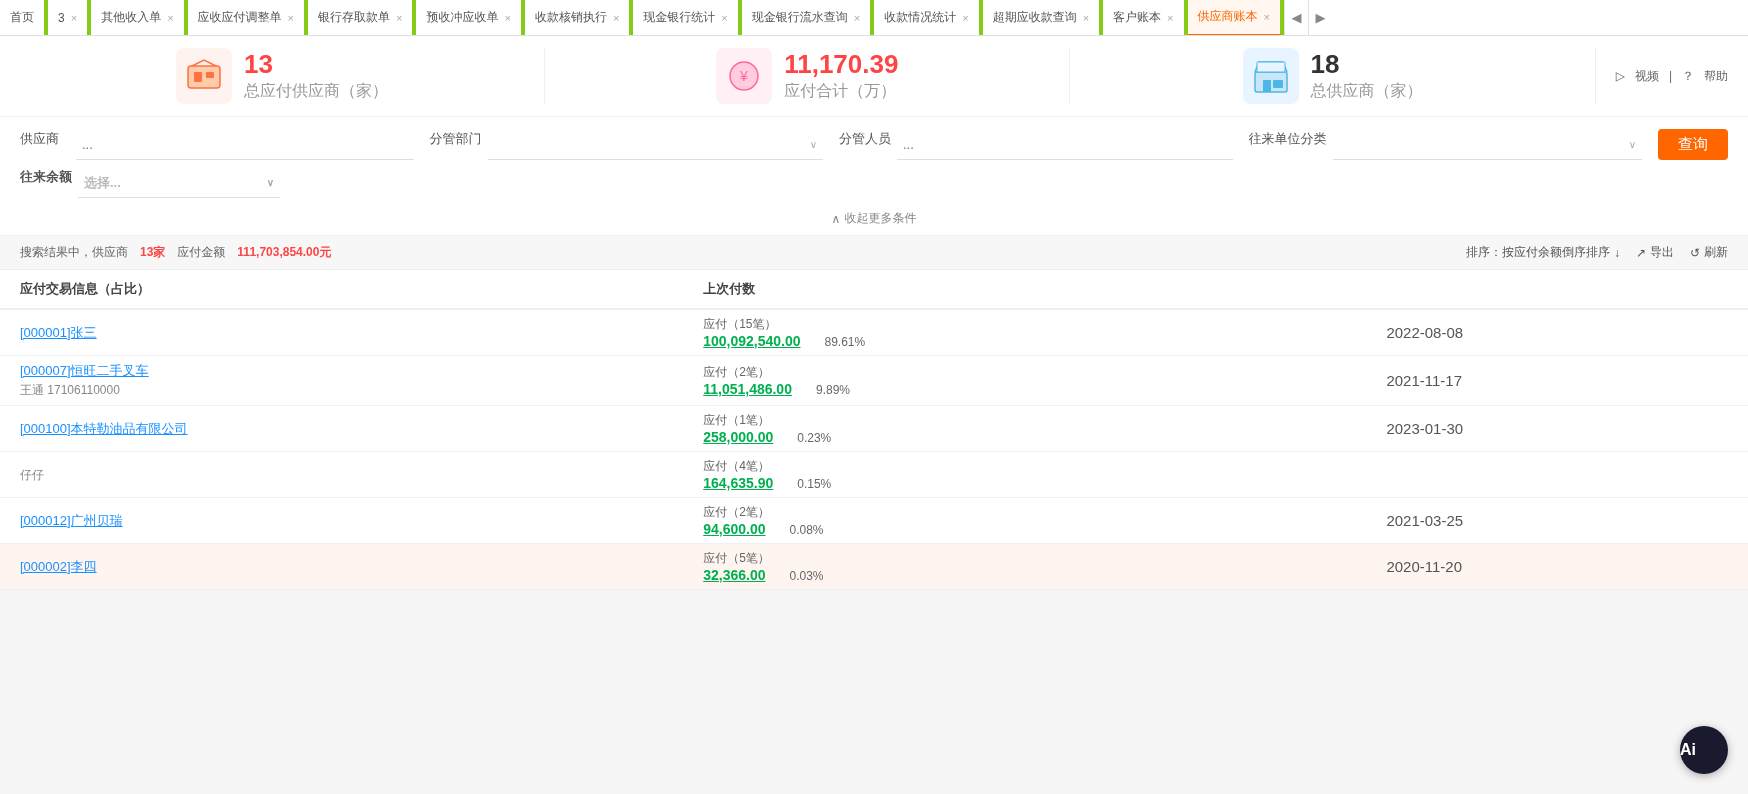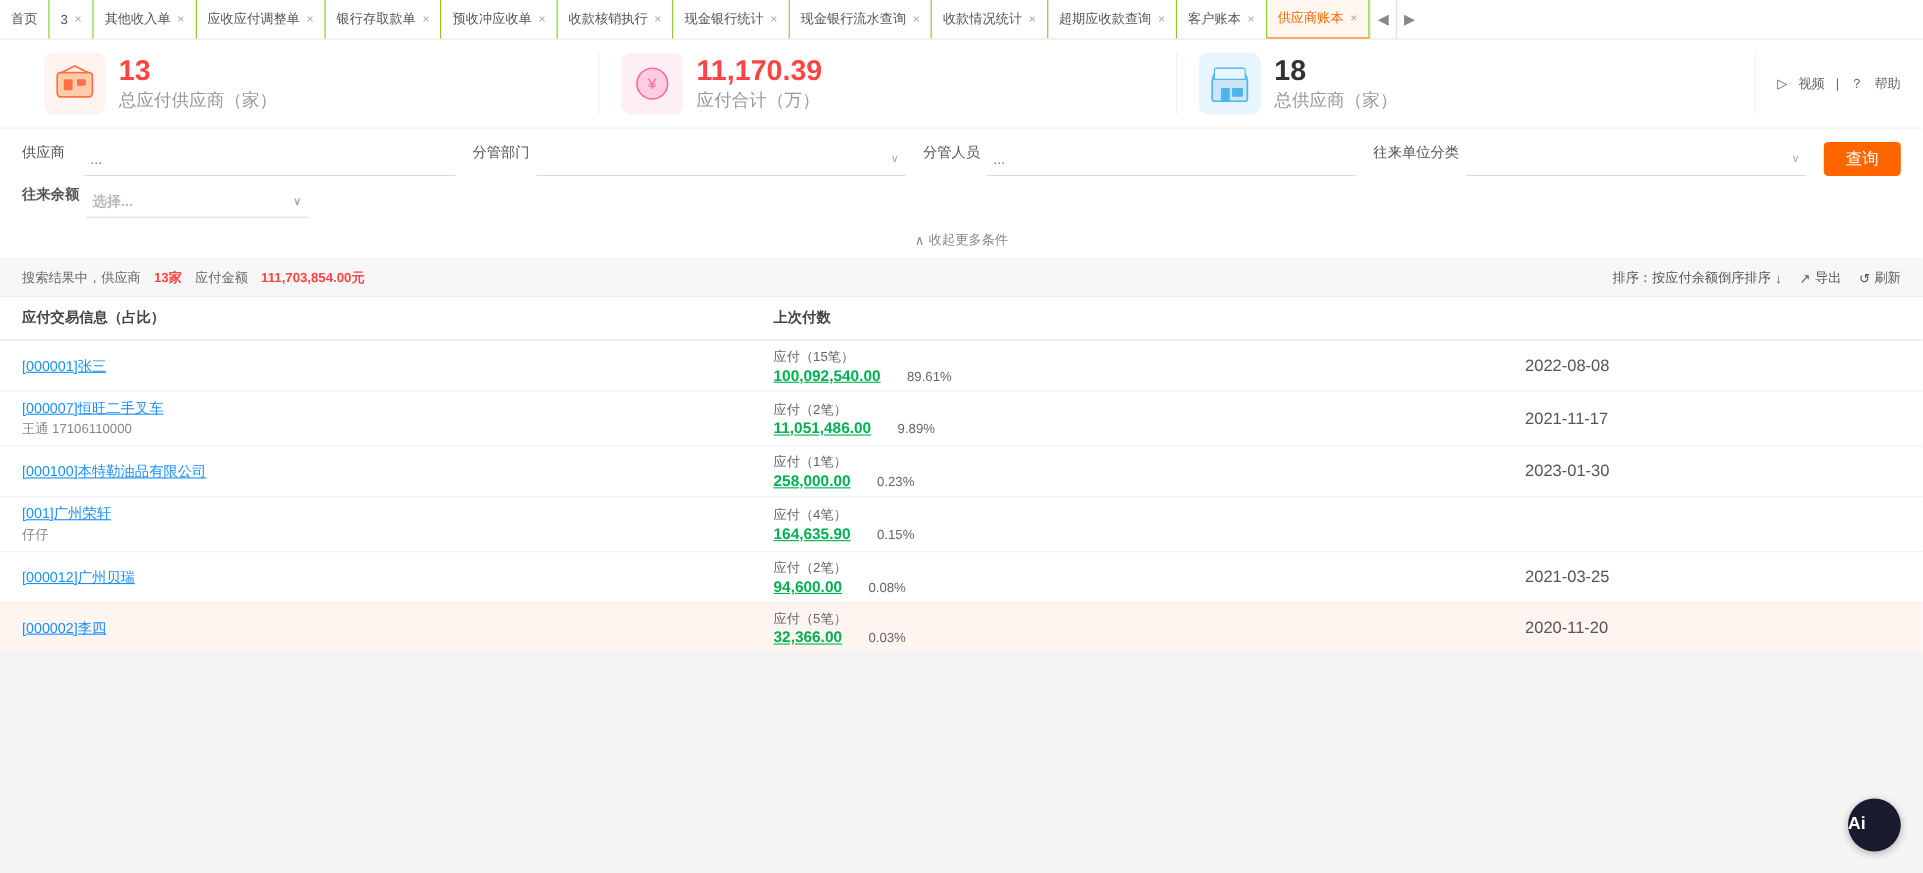--- a/index.html
+++ b/index.html
@@ -12,21 +12,21 @@
       background: #fff;
       border-bottom: 1px solid #e0e0e0;
       height: 36px;
       overflow: hidden;
     }
     .nav-tab {
       display: flex;
       align-items: center;
       padding: 0 10px;
       height: 36px;
-      border-right: 1px solid #84cc16;
+      border-right: 4px solid #84cc16;
       white-space: nowrap;
       font-size: 12px;
       color: #555;
       cursor: pointer;
       position: relative;
     }
     .nav-tab.active { background: #fff7f0; color: #ff6600; border-bottom: 2px solid #ff6600; }
     .nav-tab .close-btn {
       margin-left: 6px;
       color: #aaa;
@@ -52,20 +52,21 @@
       padding: 12px 20px;
       border-bottom: 1px solid #eee;
       align-items: center;
     }
     .stat-item {
       display: flex;
       align-items: center;
       flex: 1;
       border-right: 1px solid #f0f0f0;
       padding: 0 20px;
+      justify-content: center;
     }
     .stat-item:last-child { border-right: none; }
     .stat-icon {
       width: 56px;
       height: 56px;
       margin-right: 12px;
       display: flex;
       align-items: center;
       justify-content: center;
       border-radius: 8px;
@@ -465,21 +466,20 @@
         <span class="trans-pct">0.23%</span>
       </div>
     </div>
     <div>
       <span class="last-pay-date">2023-01-30</span>
     </div>
   </div>
 
   <div class="table-row">
     <div>
-      <div class="supplier-name">[001]广州荣轩</div>
       <div class="supplier-sub">仔仔</div>
     </div>
     <div>
       <div class="trans-label">应付（4笔）</div>
       <div class="trans-row">
         <span class="trans-amount">164,635.90</span>
         <span class="trans-pct">0.15%</span>
       </div>
     </div>
     <div>

